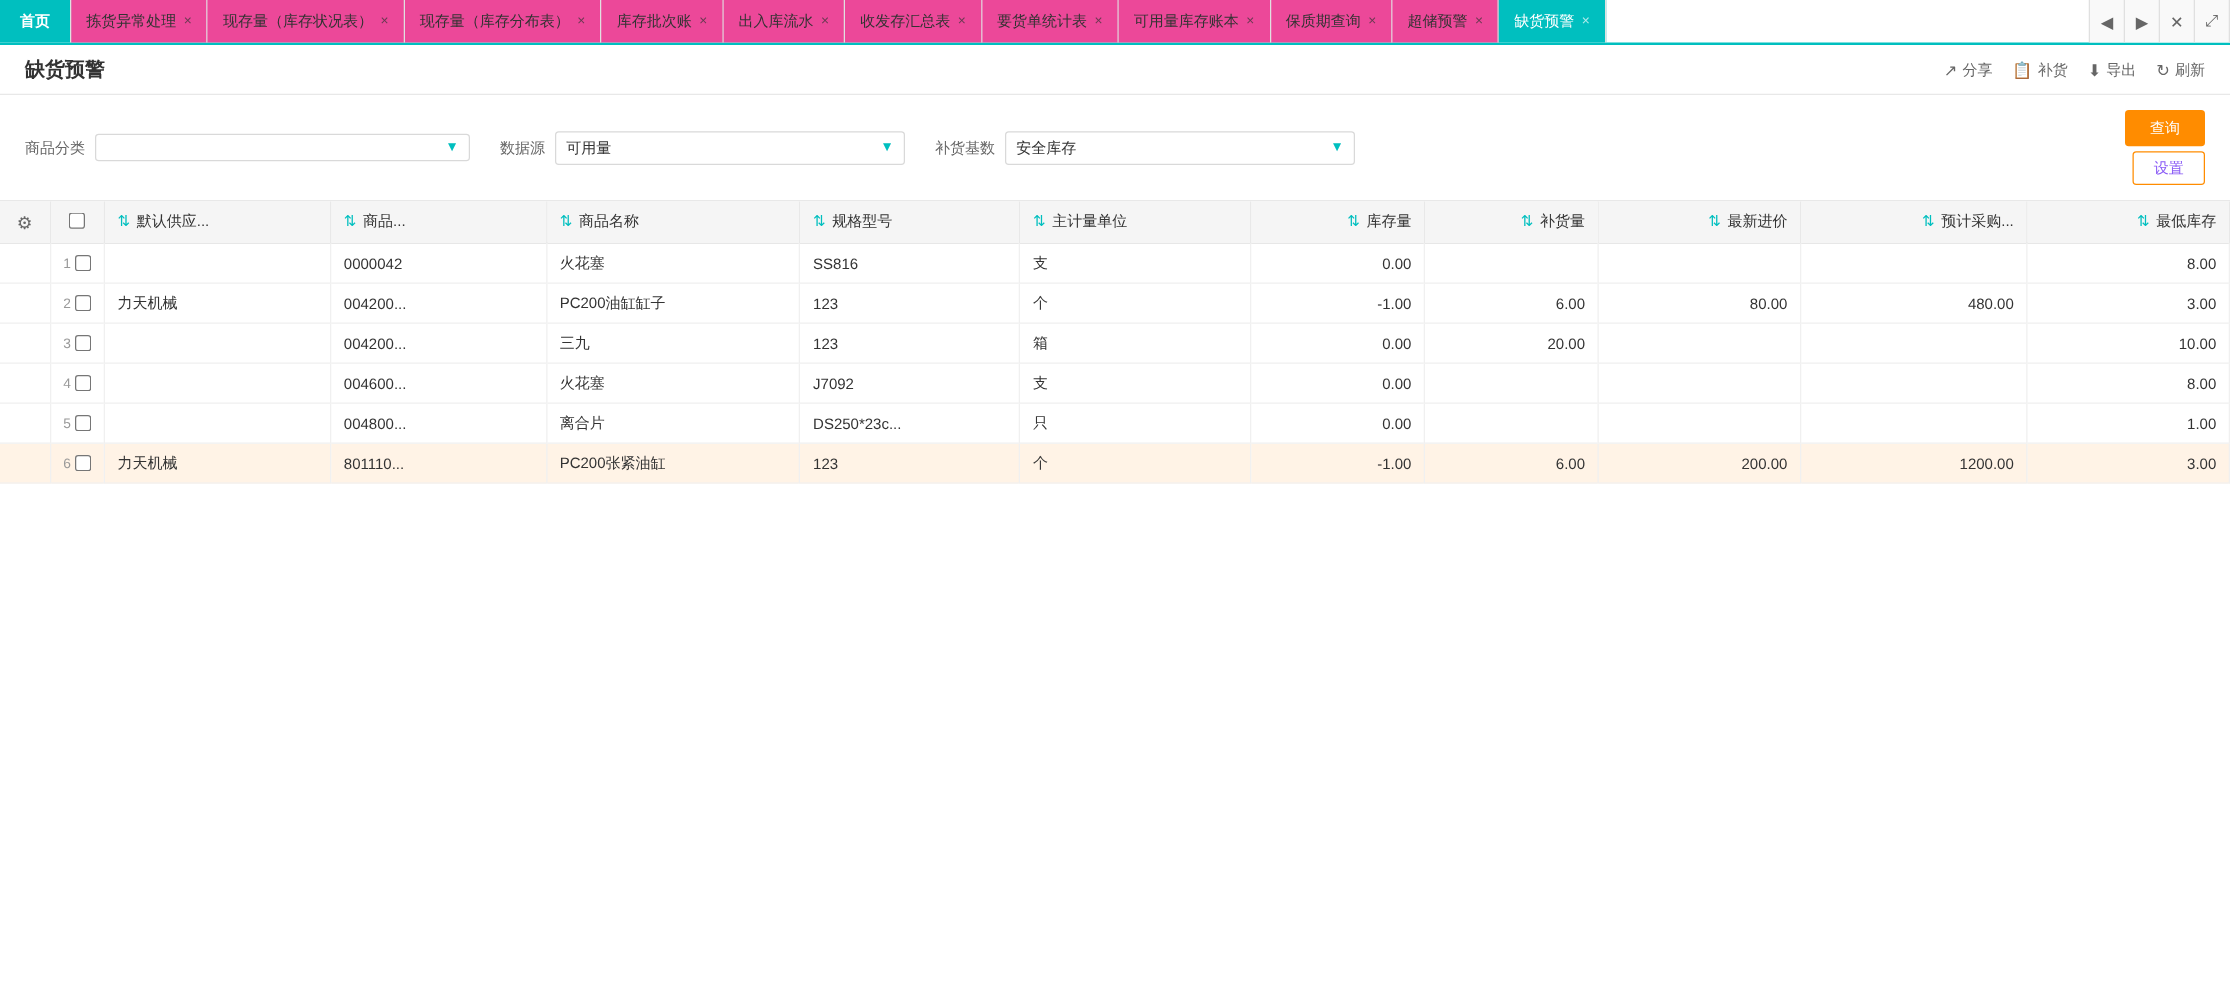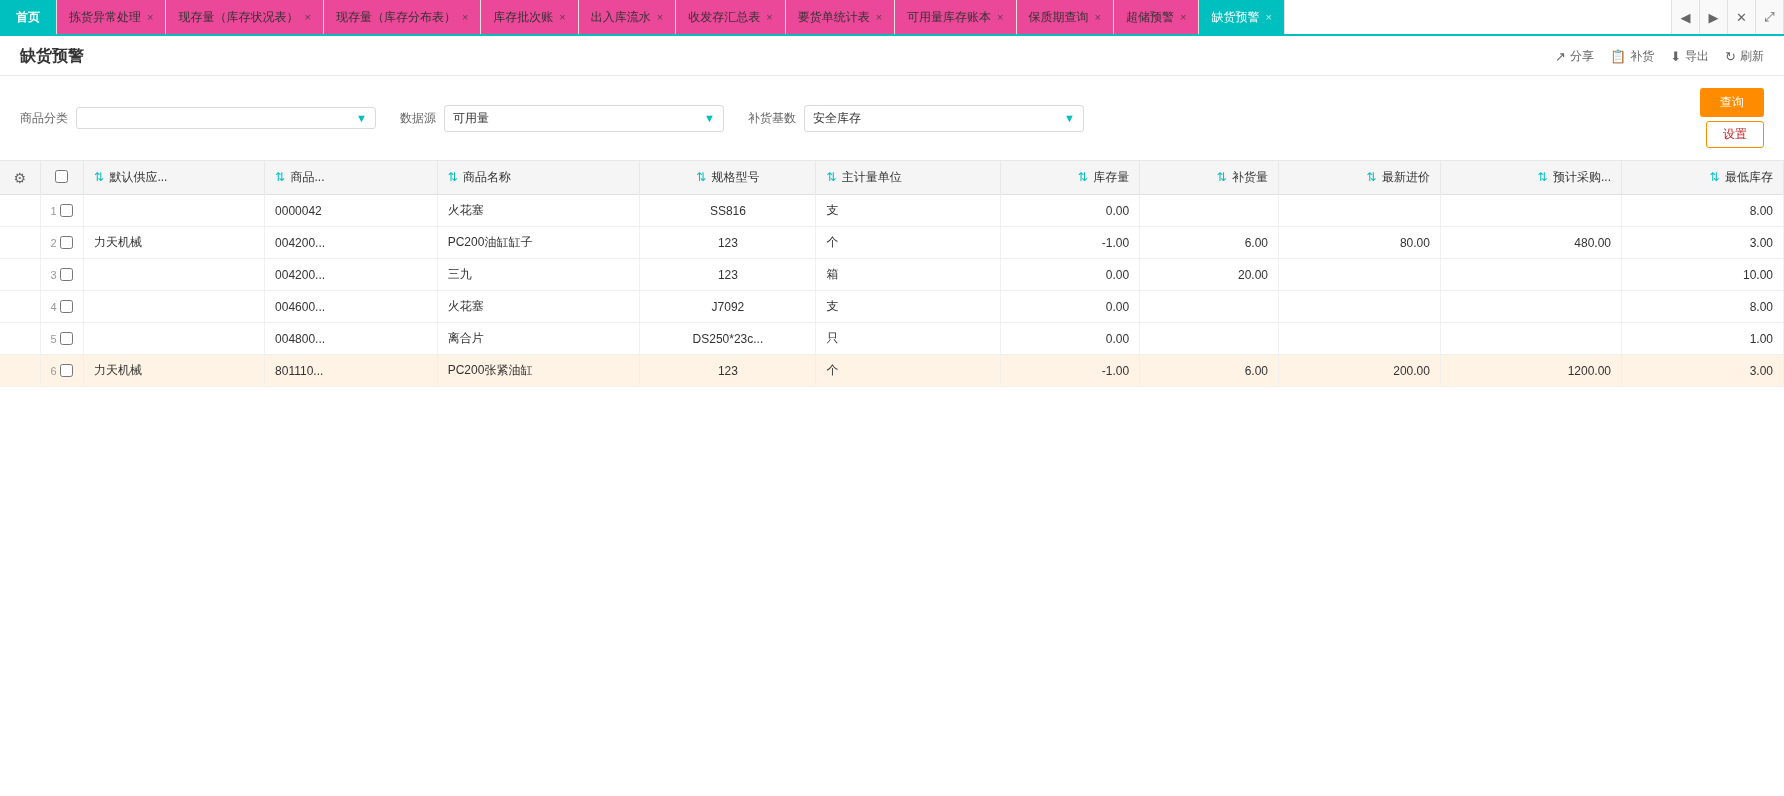--- a/index.html
+++ b/index.html
@@ -138,21 +138,21 @@
       color: #fff;
       border: none;
       border-radius: 3px;
       padding: 6px 20px;
       cursor: pointer;
       font-size: 12px;
       margin-left: auto;
     }
     .settings-btn {
       background: #fff;
-      color: #b91c1c;
+      color: #8b5cf6;
       border: 1px solid #ff8c00;
       border-radius: 3px;
       padding: 4px 16px;
       cursor: pointer;
       font-size: 12px;
     }
     .filter-actions {
       display: flex;
       flex-direction: column;
       gap: 4px;
@@ -196,21 +196,21 @@
       padding: 7px 10px;
       border-right: 1px solid #f0f0f0;
       white-space: nowrap;
     }
     .col-number { width: 40px; text-align: center; color: #666; }
     .col-checkbox { width: 36px; text-align: center; }
     .col-settings { width: 40px; text-align: center; }
     .col-supplier { min-width: 80px; }
     .col-code { min-width: 90px; }
     .col-name { min-width: 100px; }
-    .col-spec { min-width: 80px; text-align: center; }
+    .col-spec { min-width: 80px; }
     .col-unit { min-width: 70px; }
     .col-stock { min-width: 70px; text-align: right; }
     .col-replenish { min-width: 70px; text-align: right; }
     .col-price { min-width: 80px; text-align: right; }
     .col-estimated { min-width: 80px; text-align: right; }
     .col-min-stock { min-width: 80px; text-align: right; }
 
     .checkbox-cell { display: flex; justify-content: center; align-items: center; }
     input[type=checkbox] { cursor: pointer; accent-color: #00bfbf; }
 

